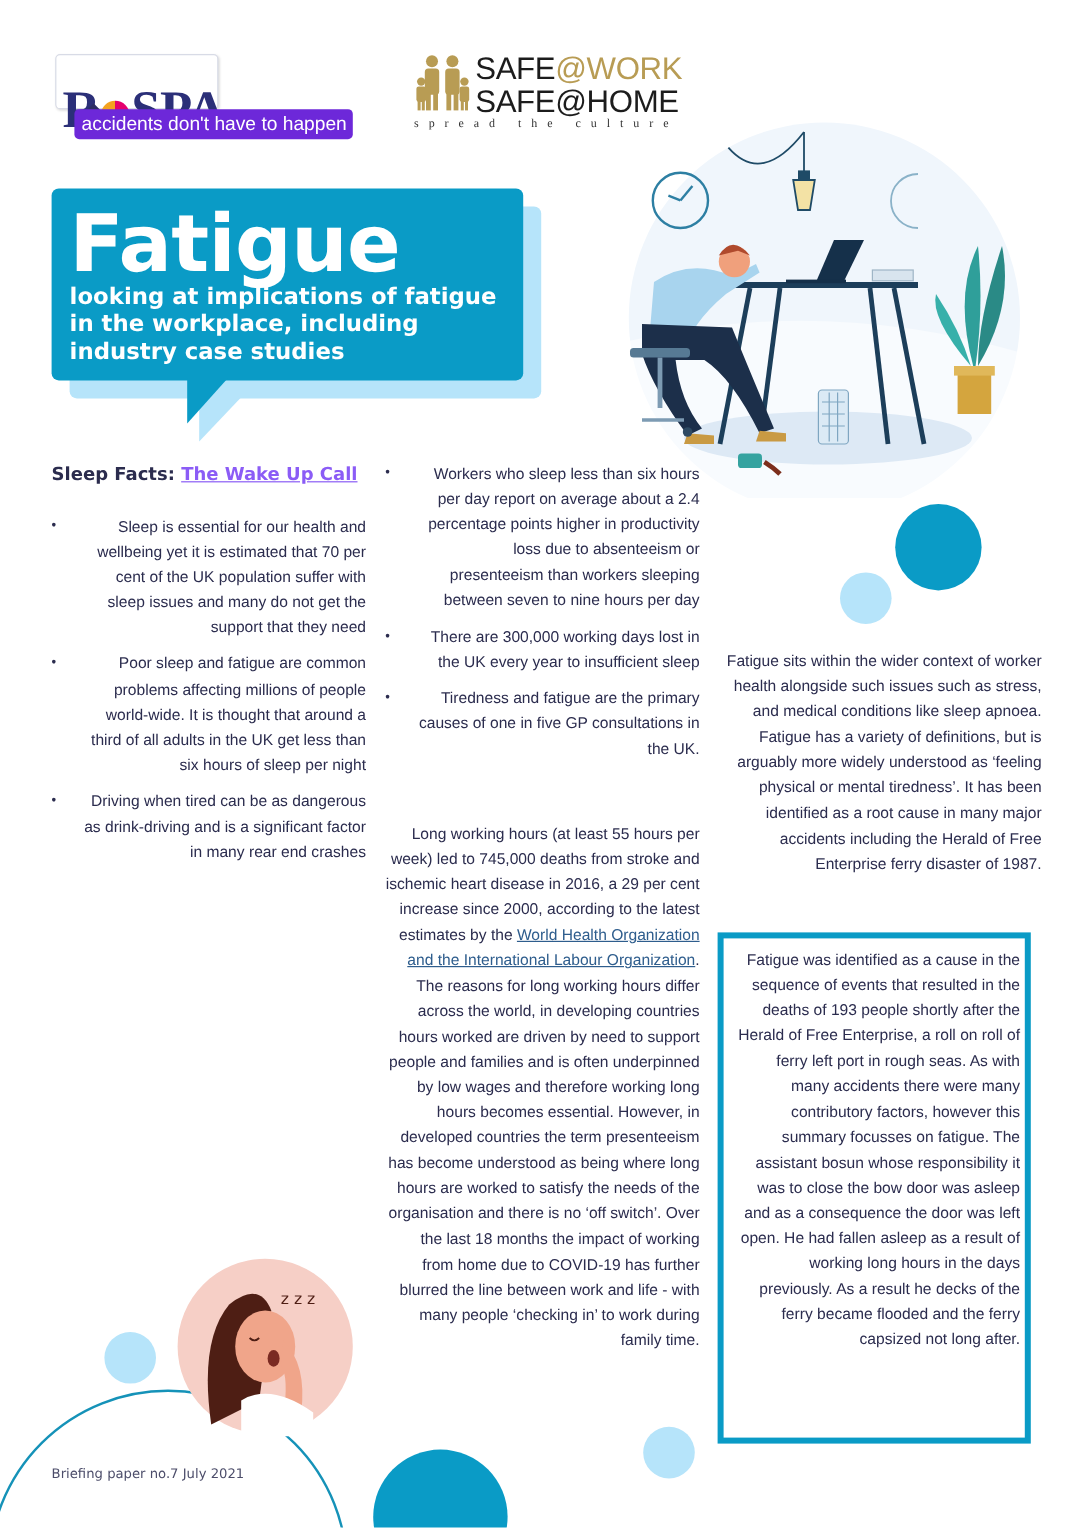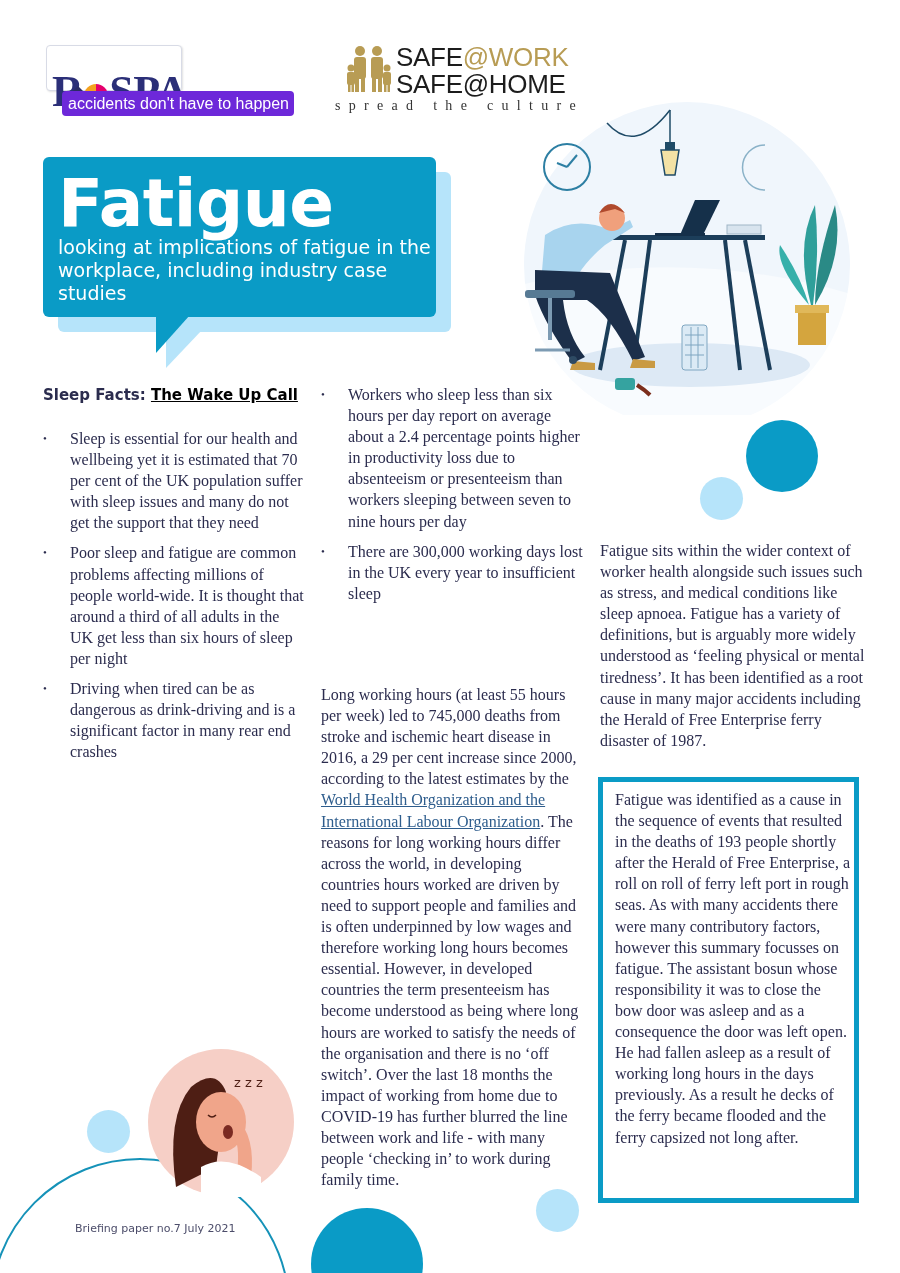--- a/index.html
+++ b/index.html
@@ -12,56 +12,56 @@
   .rospa-box { left: 46px; top: 45px; width: 136px; height: 46px; background: #fff; border: 1px solid #d8dbe6; border-radius: 4px; box-shadow: 1px 1px 2px rgba(0,0,0,0.12); }
   .rospa-word { left: 52px; top: 50px; font-family: Liberation Serif, serif; font-weight: 900; font-size: 44px; letter-spacing: -0.5px; color: #2b2f78; line-height: 36px; margin-top: 24px; }
   .rospa-dot { display: inline-block; width: 24px; height: 24px; border-radius: 50%; vertical-align: -2px; background: conic-gradient(#e5006d 0 25%, #1fa0d6 25% 50%, #8bc53f 50% 75%, #f4a21f 75% 100%); margin: 0 1px; }
   .rospa-tag { left: 62px; top: 91px; width: 232px; height: 25px; background: #6d28d9; border-radius: 4px; color: #fff; font-family: "Liberation Sans", sans-serif; font-size: 16px; line-height: 25px; padding-left: 6px; }
   .rospa-notch { left: 72px; top: 86px; width: 0; height: 0; border-left: 6px solid transparent; border-right: 6px solid transparent; border-bottom: 6px solid #2b2c64; }
 
   
   .family { left: 346px; top: 44px; width: 46px; height: 50px; }
   .sw-line { left: 396px; font-family: "Liberation Sans", sans-serif; font-size: 26px; line-height: 26px; color: #1c1c1c; letter-spacing: -0.3px; }
   .sw-line .gold { color: #b89c54; }
-  .sw-tag { left: 335px; top: 98px; font-family: "Liberation Serif", serif; font-size: 14px; letter-spacing: 8.3px; color: #333; }
+  .sw-tag { left: 345px; top: 98px; font-family: "Liberation Serif", serif; font-size: 10px; letter-spacing: 8.3px; color: #333; }
 
   
   .bubble-shadow { left: 58px; top: 172px; width: 393px; height: 160px; background: #b6e4fa; border-radius: 6px; }
   .bubble-shadow-tail { left: 166px; top: 330px; width: 0; height: 0; border-left: 0 solid transparent; border-right: 36px solid transparent; border-top: 38px solid #b6e4fa; }
   .bubble { left: 43px; top: 157px; width: 393px; height: 160px; background: #0a9bc6; border-radius: 6px; }
   .bubble-tail { left: 156px; top: 315px; width: 0; height: 0; border-left: 0 solid transparent; border-right: 34px solid transparent; border-top: 38px solid #0a9bc6; }
   .title { left: 58px; top: 165px; font-family: "DejaVu Sans", sans-serif; font-weight: bold; font-size: 66px; color: #fff; letter-spacing: -0.5px; }
-  .subtitle { left: 58px; top: 236px; width: 375px; font-family: "DejaVu Sans", sans-serif; font-weight: normal; font-size: 19px; line-height: 23px; color: #fff; }
+  .subtitle { left: 58px; top: 236px; width: 375px; font-family: "DejaVu Sans", sans-serif; font-weight: bold; font-size: 19px; line-height: 23px; color: #fff; }
 
   
   .hero { left: 515px; top: 95px; width: 345px; height: 320px; }
 
   
   .circle { border-radius: 50%; }
 
   
-  .col-text { font-family: Liberation Serif, serif; font-size: 16px; line-height: 21.1px; color: #2b2c4e; }
+  .col-text { font-family: Liberation Sans, sans-serif; font-size: 13px; line-height: 21.1px; color: #2b2c4e; text-align: right; }
   .sleep-heading { left: 43px; top: 386px; font-family: "DejaVu Sans", sans-serif; font-weight: bold; font-size: 15px; color: #2b2c4e; }
-  .sleep-heading a { color: #000000; text-decoration: underline; }
+  .sleep-heading a { color: #8b5cf6; text-decoration: underline; }
 
   ul.facts { list-style: none; }
   ul.facts li { position: relative; padding-left: 27px; margin-bottom: 9px; }
   ul.facts li::before { content: "•"; position: absolute; left: 0; top: 0; font-size: 11px; }
 
   .col1 { left: 43px; top: 428px; width: 262px; }
   .col2 { left: 321px; top: 384px; width: 262px; }
   .col2 ul.facts li { padding-left: 27px; }
   .col2-para { left: 321px; top: 684px; width: 262px; }
   .col2-para a { color: #2e5d8d; text-decoration: underline; }
   .col3-para { left: 600px; top: 540px; width: 268px; }
 
   .case-box { left: 598px; top: 777px; width: 261px; height: 426px; border: 5px solid #0a9bc6; background: #fff; }
   .case-text { left: 615px; top: 789px; width: 235px; }
 
-  .footer { left: 43px; top: 1222px; font-family: "DejaVu Sans", sans-serif; font-size: 11px; color: #4c4d6a; margin-left: 32px; }
+  .footer { left: 43px; top: 1222px; font-family: "DejaVu Sans", sans-serif; font-size: 11px; color: #4c4d6a; }
   .footer-arc { left: -10px; top: 1158px; width: 300px; height: 300px; border: 2px solid #1592b8; border-radius: 50%; }
   .yawn { left: 146px; top: 1047px; width: 150px; height: 150px; }
 </style>
 </head>
 <body>
 
 <div class="abs rospa-box"></div>
 <div class="abs rospa-word">
   <span>R</span><span class="rospa-dot"></span><span>SPA</span>
 </div>
@@ -168,20 +168,21 @@
     <li>Sleep is essential for our health and wellbeing yet it is estimated that 70 per cent of the UK population suffer with sleep issues and many do not get the support that they need</li>
     <li>Poor sleep and fatigue are common problems affecting millions of people world-wide. It is thought that around a third of all adults in the UK get less than six hours of sleep per night</li>
     <li>Driving when tired can be as dangerous as drink-driving and is a significant factor in many rear end crashes</li>
   </ul>
 </div>
 
 <div class="abs col2 col-text">
   <ul class="facts">
     <li>Workers who sleep less than six hours per day report on average about a 2.4 percentage points higher in productivity loss due to absenteeism or presenteeism than workers sleeping between seven to nine hours per day</li>
     <li>There are 300,000 working days lost in the UK every year to insufficient sleep</li>
+    <li>Tiredness and fatigue are the primary causes of one in five GP consultations in the UK.</li>
   </ul>
 </div>
 
 <div class="abs col2-para col-text">
   <span>Long working hours (at least 55 hours per week) led to 745,000 deaths from stroke and ischemic heart disease in 2016, a 29 per cent increase since 2000, according to the latest estimates by the </span><a href="#">World Health Organization and the International Labour Organization</a><span>. The reasons for long working hours differ across the world, in developing countries hours worked are driven by need to support people and families and is often underpinned by low wages and therefore working long hours becomes essential. However, in developed countries the term presenteeism has become understood as being where long hours are worked to satisfy the needs of the organisation and there is no ‘off switch’. Over the last 18 months the impact of working from home due to COVID-19 has further blurred the line between work and life - with many people ‘checking in’ to work during family time.</span>
 </div>
 
 <div class="abs col3-para col-text">Fatigue sits within the wider context of worker health alongside such issues such as stress, and medical conditions like sleep apnoea. Fatigue has a variety of definitions, but is arguably more widely understood as ‘feeling physical or mental tiredness’. It has been identified as a root cause in many major accidents including the Herald of Free Enterprise ferry disaster of 1987.</div>
 
 <div class="abs case-box"></div>

